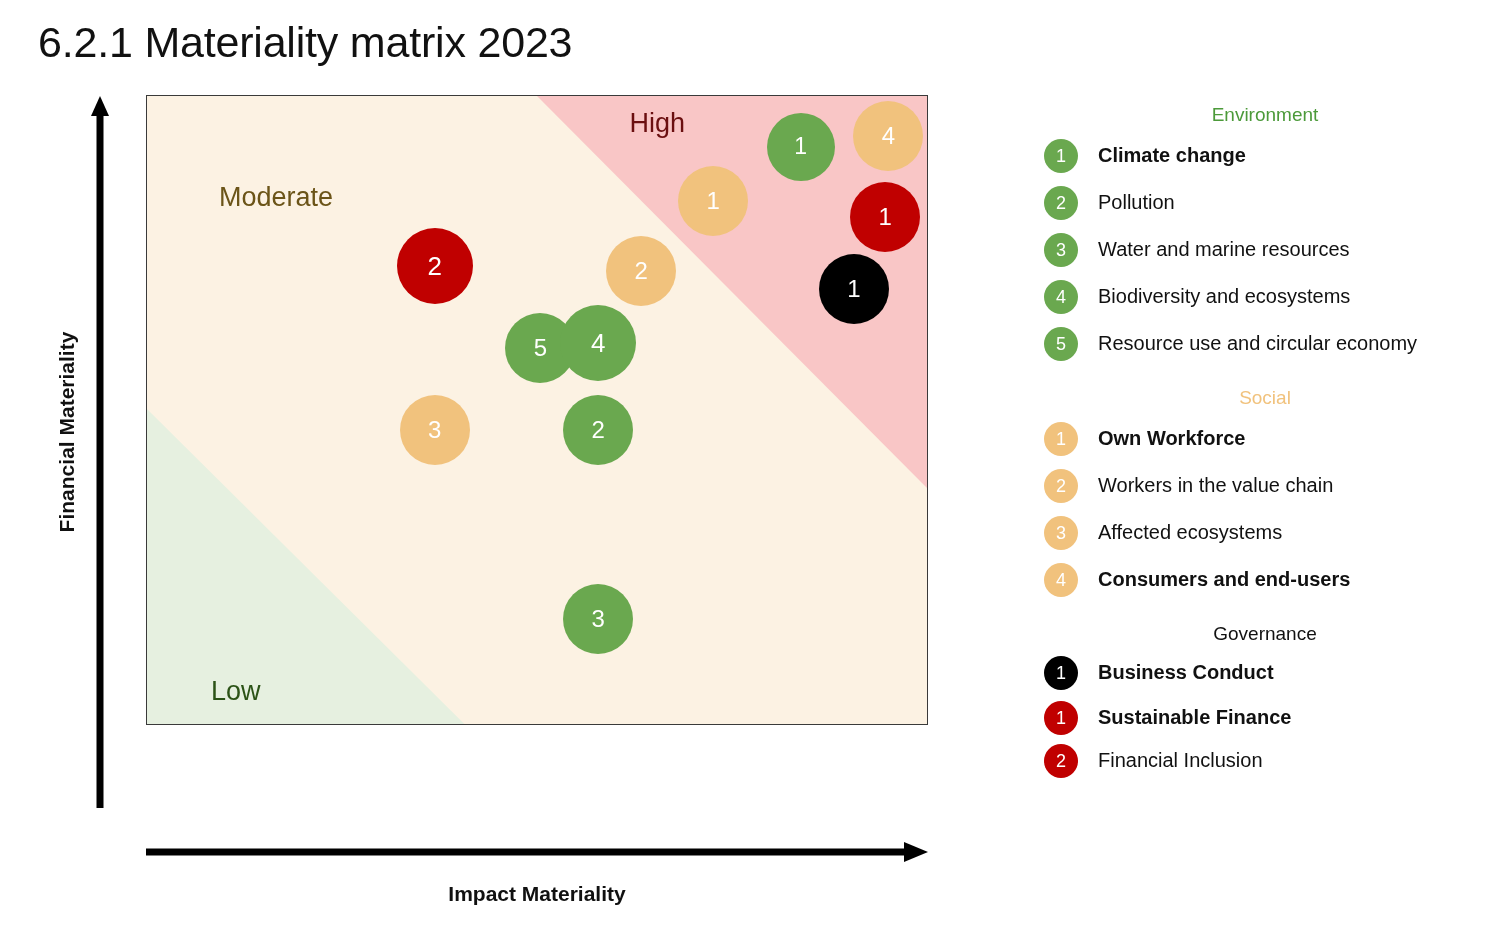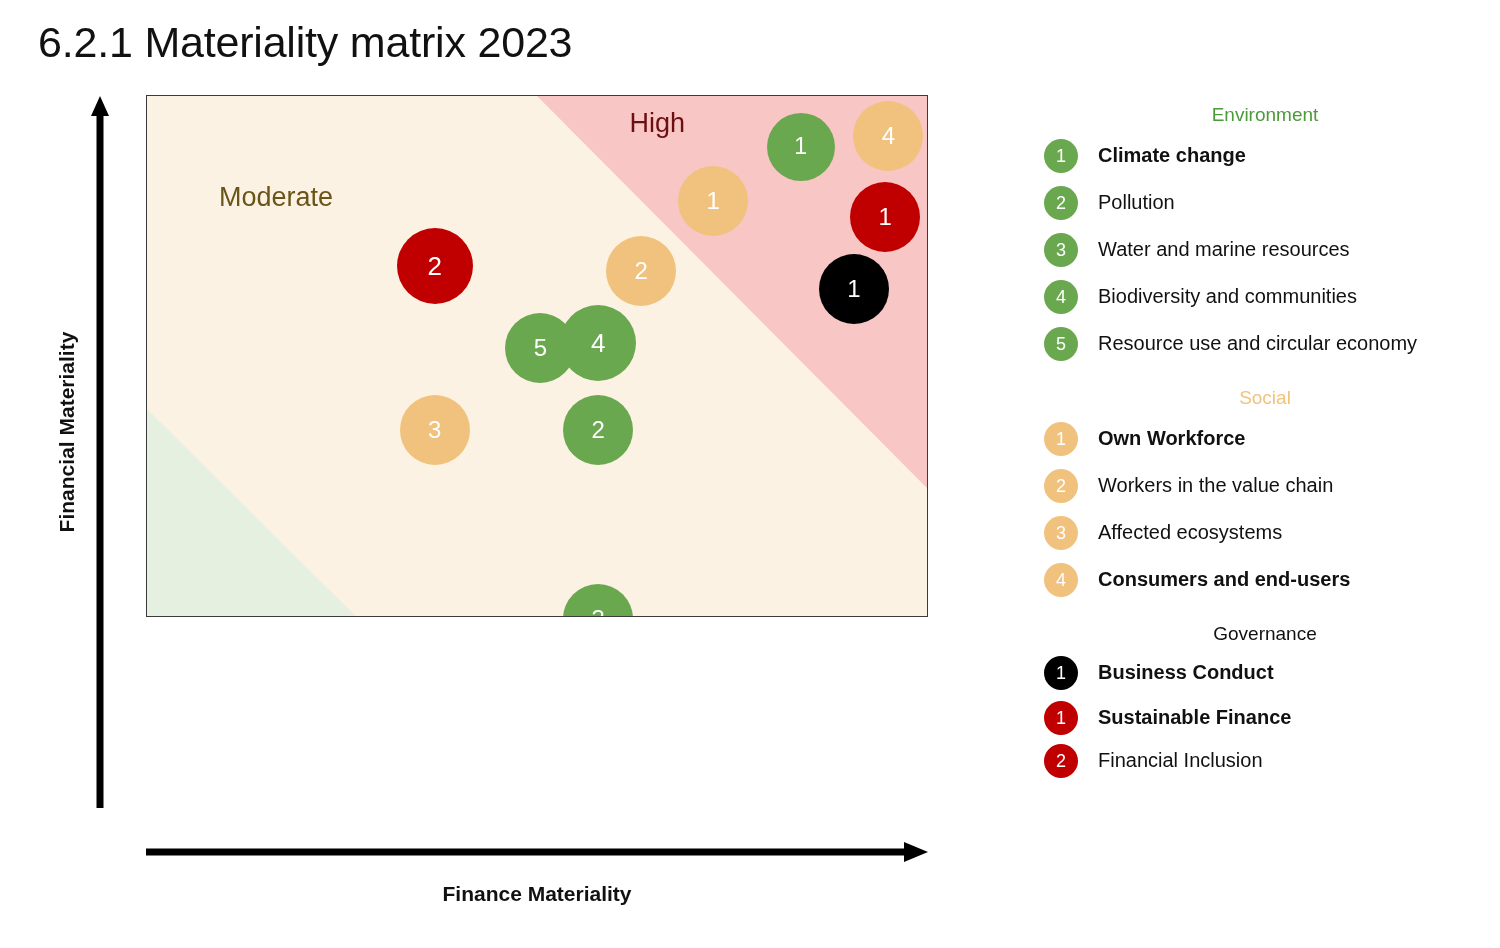--- a/index.html
+++ b/index.html
@@ -48,21 +48,21 @@
     font-size: 21px;
     font-weight: bold;
     color: #111;
     white-space: nowrap;
   }
 
   
   #plot {
     position: absolute;
     left: 146px; top: 95px;
-    width: 782px; height: 522px;
+    width: 782px; height: 630px;
     border: 1.5px solid #3a3a3a;
     background: #fcf2e3;
     overflow: hidden;
   }
   #zone-high-shape  { position:absolute; inset:0; }
   #zone-low-shape   { position:absolute; inset:0; }
 
   .zone-label { position: absolute; font-size: 27px; font-weight: 400; white-space: nowrap; }
   #zone-label-high     { right: 242px; top: 12px;  color: #6b0f10; }
   #zone-label-moderate { left: 72px;  top: 86px;  color: #6b5418; }
@@ -136,21 +136,21 @@
 
   <div id="y-axis-label">Financial Materiality</div>
 
   <div id="x-axis-arrow">
     <svg width="782" height="24" viewBox="0 0 782 24" aria-hidden="true">
       <line x1="0" y1="12" x2="762" y2="12" stroke="#000" stroke-width="7"></line>
       <polygon points="782,12 758,2 758,22" fill="#000"></polygon>
     </svg>
   </div>
 
-  <div id="x-axis-label">Finance Materiality</div>
+  <div id="x-axis-label">Impact Materiality</div>
 
   <div id="plot">
 
     <svg id="zone-low-shape" width="782" height="707" viewBox="0 0 782 707" aria-hidden="true">
       <polygon points="0,313 397,707 0,707" fill="#e6f0e0"></polygon>
     </svg>
 
     <svg id="zone-high-shape" width="782" height="707" viewBox="0 0 782 707" aria-hidden="true">
       <polygon points="390,0 782,0 782,394" fill="#f9c6c6"></polygon>
     </svg>
@@ -185,21 +185,21 @@
         <div class="legend-row">
           <span class="legend-dot" style="background: rgb(106, 168, 79);">2</span>
           <span class="legend-text">Pollution</span>
         </div>
         <div class="legend-row">
           <span class="legend-dot" style="background: rgb(106, 168, 79);">3</span>
           <span class="legend-text">Water and marine resources</span>
         </div>
         <div class="legend-row">
           <span class="legend-dot" style="background: rgb(106, 168, 79);">4</span>
-          <span class="legend-text">Biodiversity and communities</span>
+          <span class="legend-text">Biodiversity and ecosystems</span>
         </div>
         <div class="legend-row">
           <span class="legend-dot" style="background: rgb(106, 168, 79);">5</span>
           <span class="legend-text">Resource use and circular economy</span>
         </div>
       </div>
       <div class="legend-group">
         <div class="legend-heading spaced" style="color: rgb(241, 194, 125);">Social</div>
         <div class="legend-row">
           <span class="legend-dot" style="background: rgb(241, 194, 125);">1</span>

